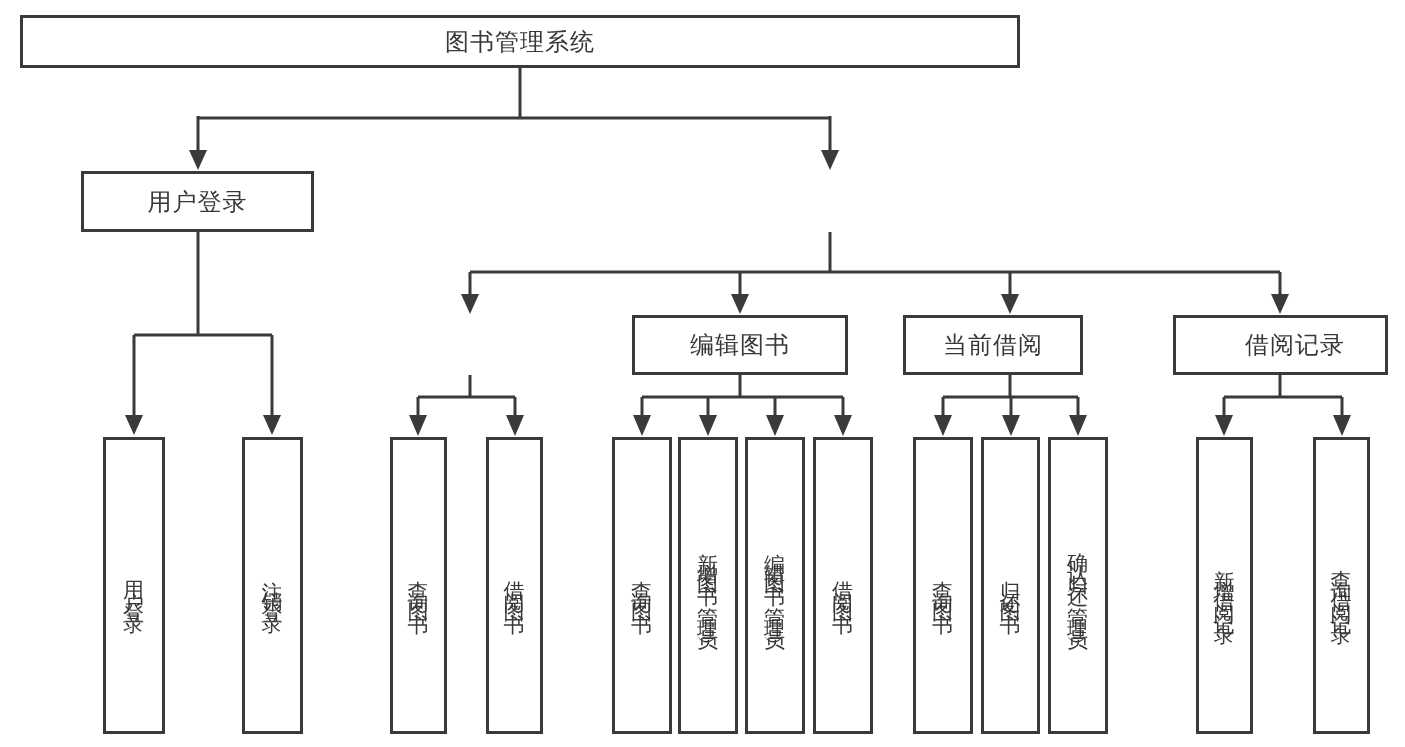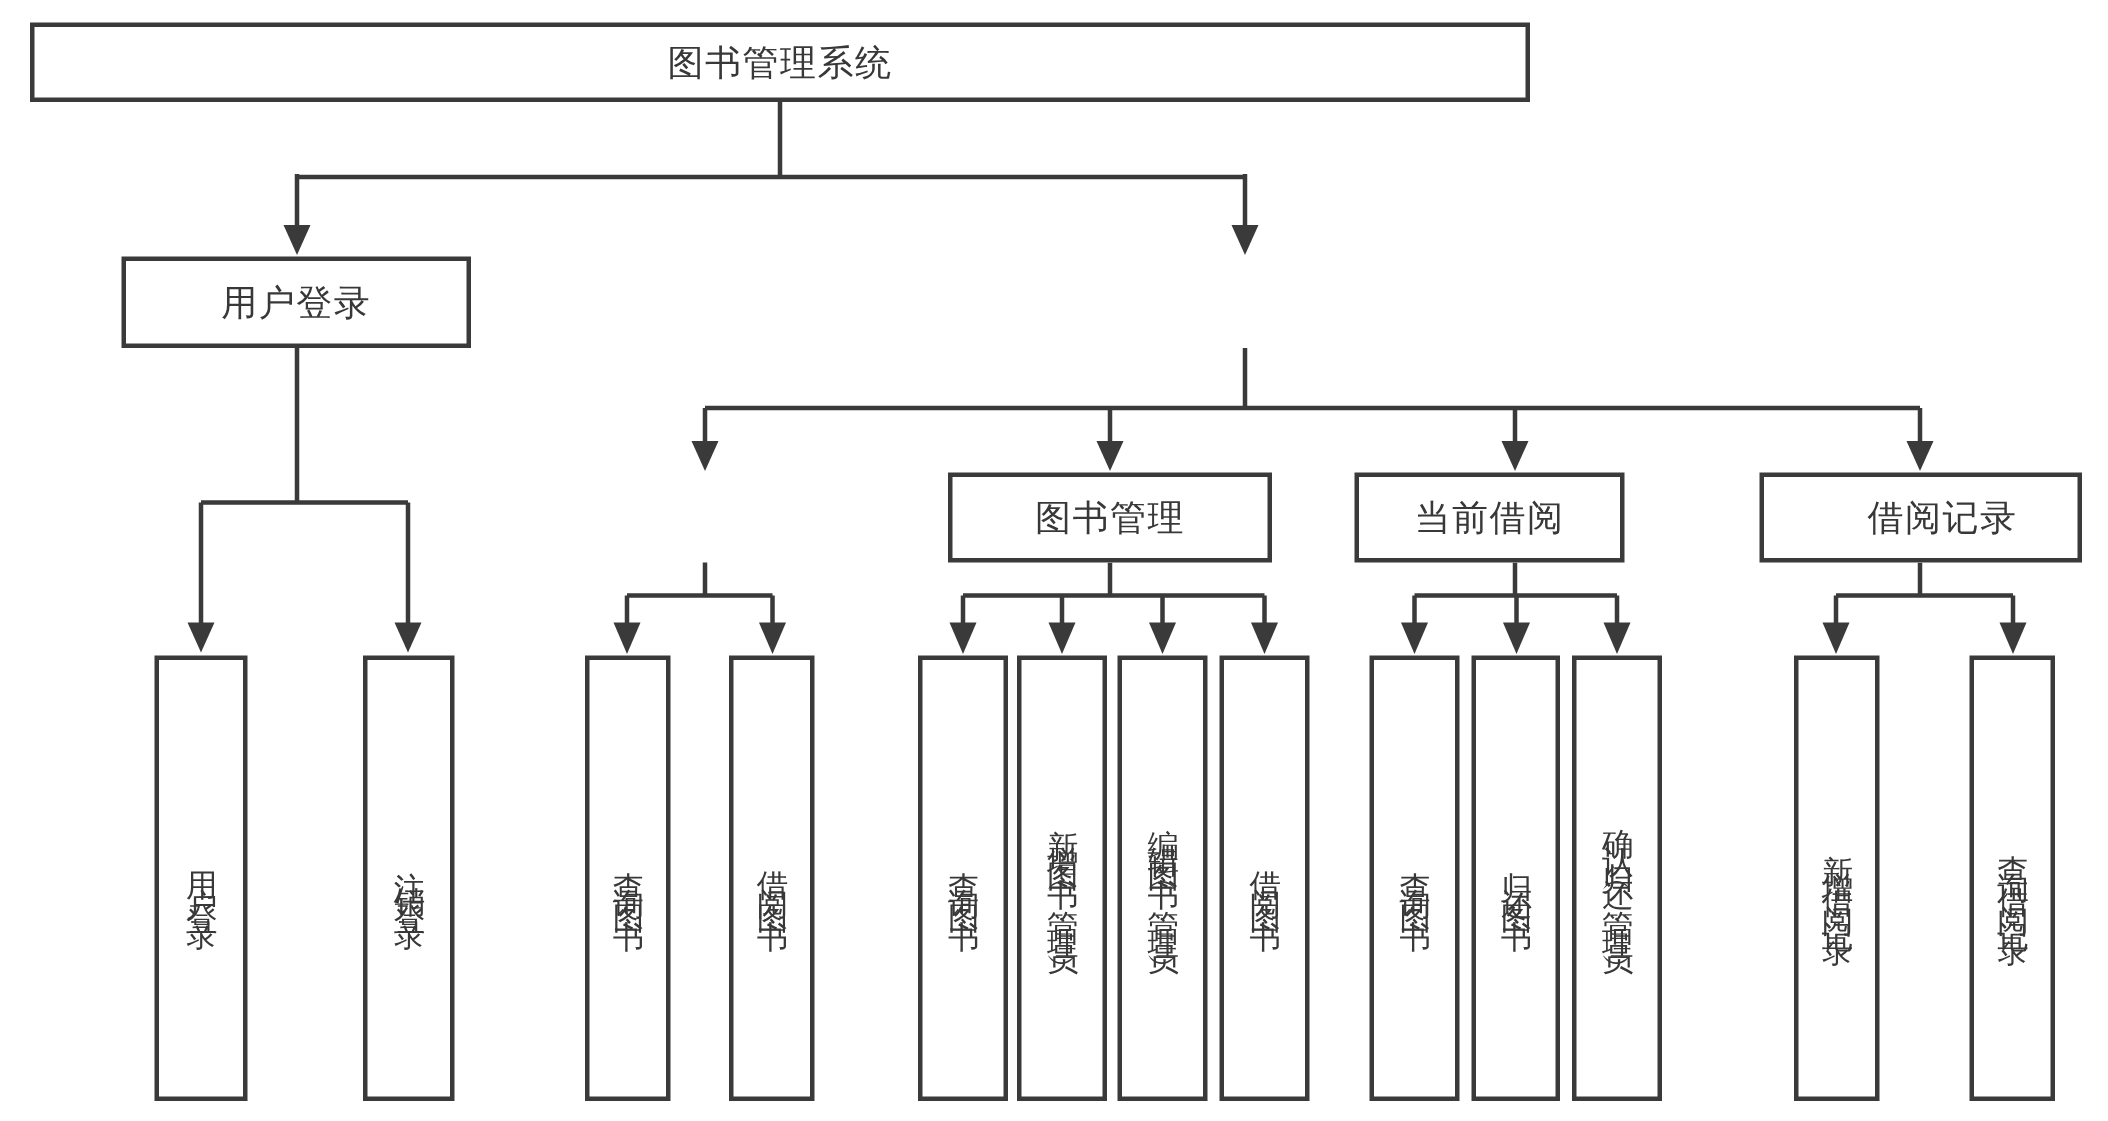--- a/index.html
+++ b/index.html
@@ -112,21 +112,21 @@
 
   <div class="node h-node" style="left:20px; top:15px; width:1000px; height:53px;">
     <span>图书管理系统</span>
   </div>
 
   <div class="node h-node" style="left:81px; top:171px; width:233px; height:61px;">
     <span>用户登录</span>
   </div>
 
   <div class="node h-node" style="left:632px; top:315px; width:216px; height:60px;">
-    <span>图书管理</span>
+    <span>编辑图书</span>
   </div>
   <div class="node h-node" style="left:903px; top:315px; width:180px; height:60px;text-align:right;">
     <span>当前借阅</span>
   </div>
   <div class="node h-node" style="left:1173px; top:315px; width:215px; height:60px;padding-left:29px;">
     <span>借阅记录</span>
   </div>
 
   <div class="node v-node" style="left:103px; top:437px; width:62px; height:297px;">
     <span>用户登录</span>

